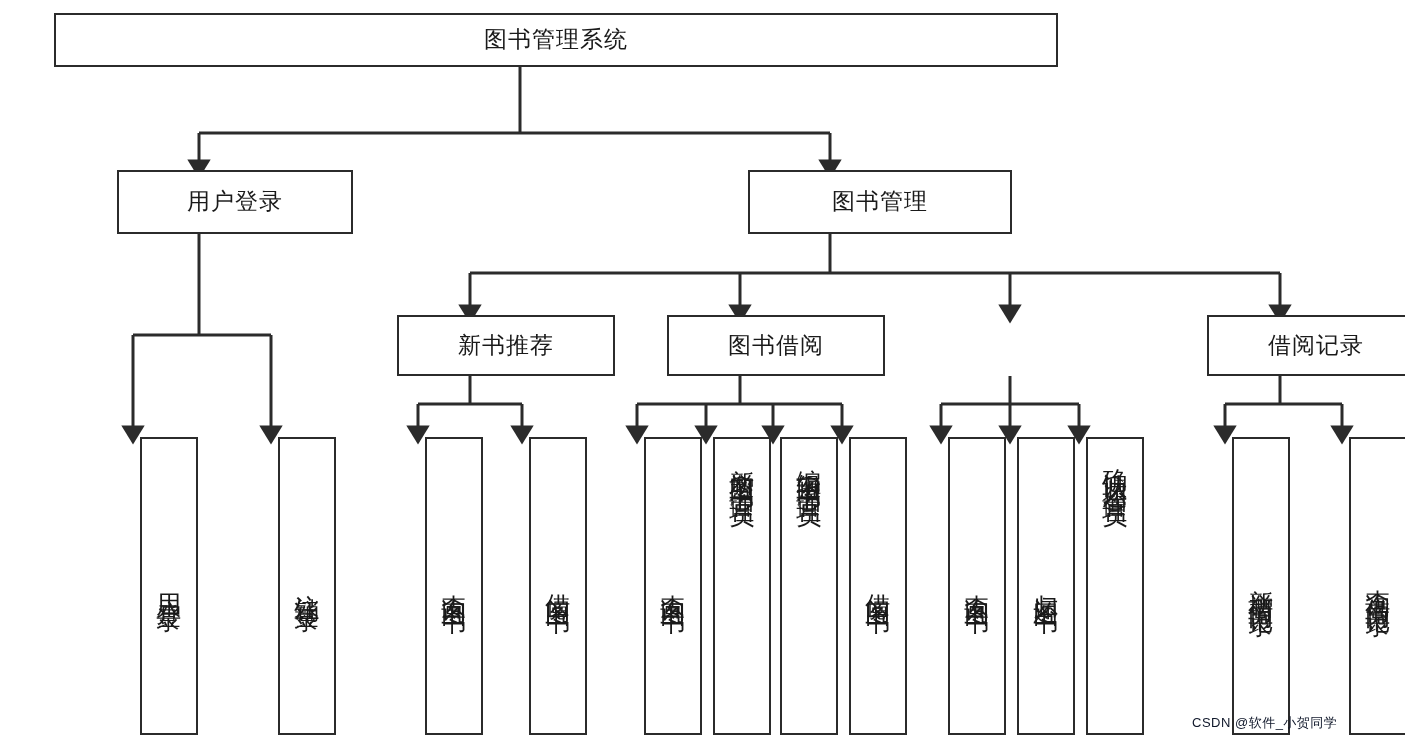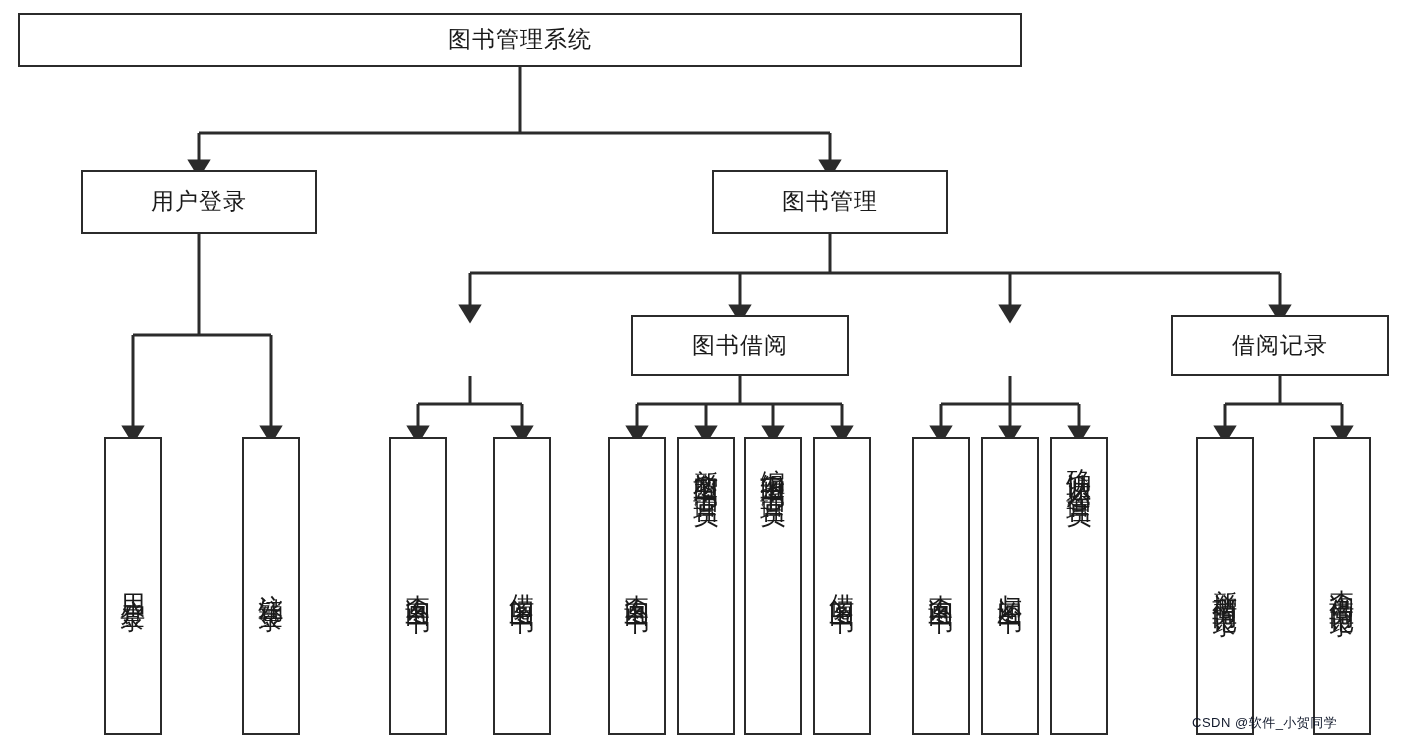--- a/index.html
+++ b/index.html
@@ -28,20 +28,21 @@
   }
   .node {
     position: absolute;
     box-sizing: border-box;
     background: #ffffff;
     border: 2px solid #2b2b2b;
     display: flex;
     align-items: center;
     justify-content: center;
     color: #1a1a1a;
+    margin-left: 36px;
   }
   .node .label {
     display: block;
     text-align: center;
     line-height: 1.18;
     white-space: nowrap;
   }
   
   .node.horiz .label {
     font-size: 23px;
@@ -138,24 +139,27 @@
     </g>
   </svg>
 
   <div class="node root horiz" style="left:18px; top:13px; width:1004px; height:54px;">
     <span class="label">图书管理系统</span>
   </div>
 
   <div class="node horiz" style="left:81px; top:170px; width:236px; height:64px;">
     <span class="label">用户登录</span>
   </div>
-  <div class="node horiz" style="left:712px; top:170px; width:236px; height:64px;">
+  <div class="node horiz" style="left:712px; top:170px; width:264px; height:64px;">
     <span class="label">图书管理</span>
   </div>
 
+  <div class="node horiz" style="left:361px; top:315px; width:218px; height:61px;">
+    <span class="label">新书推荐</span>
+  </div>
   <div class="node horiz" style="left:631px; top:315px; width:218px; height:61px;justify-content:center;">
     <span class="label">图书借阅</span>
   </div>
   <div class="node horiz" style="left:1171px; top:315px; width:218px; height:61px;">
     <span class="label">借阅记录</span>
   </div>
 
   <div class="node vert low" style="left:104px; top:437px; width:58px; height:298px;">
     <span class="label">用户登录</span>
   </div>

